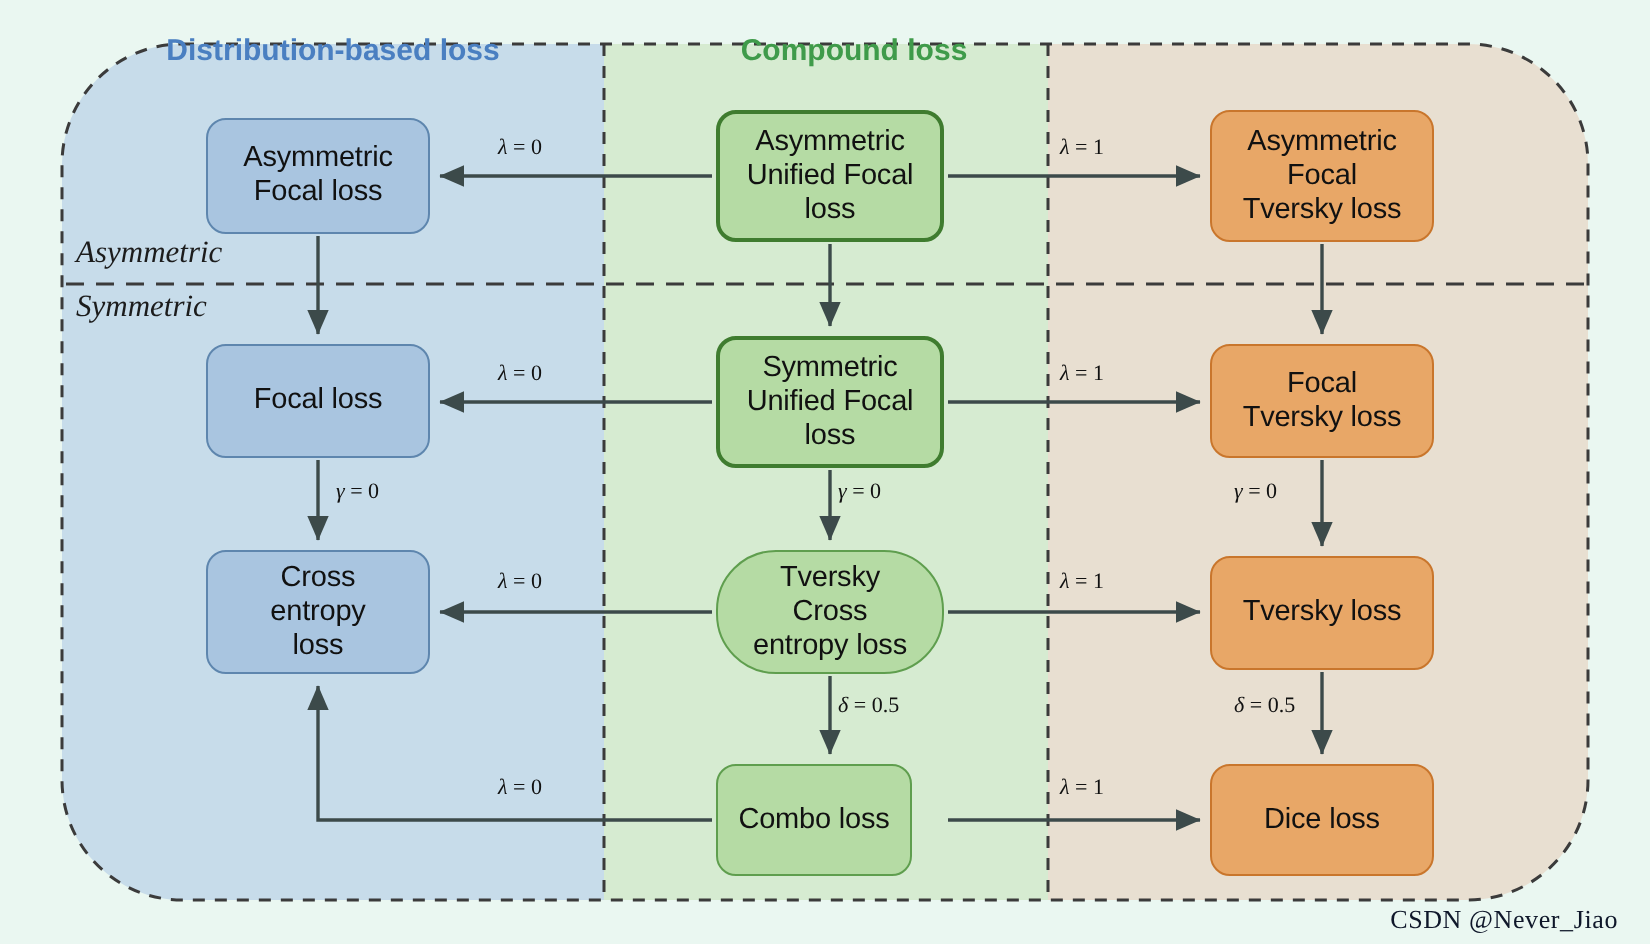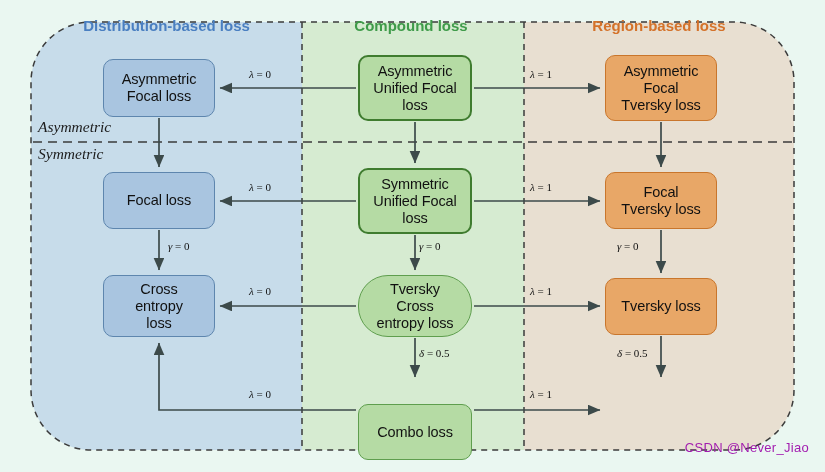--- a/index.html
+++ b/index.html
@@ -54,24 +54,24 @@
     font-family:"Liberation Serif", serif;
     font-size:11px;
     color:#111;
     white-space:nowrap;
   }
   .edge-label .v{font-style:italic;}
   .edge-label .eq{font-style:normal;}
 
   .watermark{
     position:absolute;
-    right:16px;bottom:17px;
-    color:#a21caf;
+    right:16px;bottom:4px;
+    color:#0f172a;
     font-size:13px;
-    font-family:Liberation Sans, sans-serif;
+    font-family:Liberation Serif, serif;
     letter-spacing:0.3px;
   }
 </style>
 </head>
 <body>
 
 <div id="stage">
 
   <svg id="svg-layer" viewBox="0 0 825 472" xmlns="http://www.w3.org/2000/svg">
     <defs>
@@ -118,22 +118,21 @@
       <line x1="415" y1="235" x2="415" y2="270" marker-end="url(#arrow)"></line>
       <line x1="415" y1="338" x2="415" y2="377" marker-end="url(#arrow)"></line>
 
       <line x1="661" y1="122" x2="661" y2="167" marker-end="url(#arrow)"></line>
       <line x1="661" y1="230" x2="661" y2="273" marker-end="url(#arrow)"></line>
       <line x1="661" y1="336" x2="661" y2="377" marker-end="url(#arrow)"></line>
     </g>
   </svg>
 
   <div class="band-title blue" style="left:31px;top:17px;width:271px;">Distribution-based loss</div>
-  <div class="band-title green" style="left:302px;top:17px;width:218px;">Compound loss</div>
-  <div class="band-title orange" style="left:524px;top:17px;width:270px;">Region-based loss</div>
+  <div class="band-title green" style="left:302px;top:17px;width:218px;padding-left:16px;">Compound loss</div>
 
   <div class="sym-label" style="left:38px;top:118px;">Asymmetric</div>
   <div class="sym-label" style="left:38px;top:145px;">Symmetric</div>
 
   <div class="node blue" style="left:103px;top:59px;width:112px;height:58px;">
       <span>Asymmetric<br>Focal loss</span>
     </div>
   <div class="node green thick" style="left:358px;top:55px;width:114px;height:66px;">
       <span>Asymmetric<br>Unified Focal<br>loss</span>
     </div>
@@ -154,22 +153,25 @@
   <div class="node blue" style="left:103px;top:275px;width:112px;height:62px;">
       <span>Cross<br>entropy<br>loss</span>
     </div>
   <div class="node green" style="left:358px;top:275px;width:114px;height:62px;border-radius:30px;">
       <span>Tversky<br>Cross<br>entropy loss</span>
     </div>
   <div class="node orange" style="left:605px;top:278px;width:112px;height:57px;">
       <span>Tversky loss</span>
     </div>
 
-  <div class="node green" style="left:358px;top:404px;width:114px;height:56px;">
+  <div class="node green" style="left:358px;top:382px;width:98px;height:56px;">
       <span>Combo loss</span>
+    </div>
+  <div class="node orange" style="left:605px;top:382px;width:112px;height:56px;">
+      <span>Dice loss</span>
     </div>
 
   <div class="edge-label" style="left:249px;top:68px;"><span class="v">λ</span><span class="eq"> = 0</span></div>
   <div class="edge-label" style="left:530px;top:68px;"><span class="v">λ</span><span class="eq"> = 1</span></div>
   <div class="edge-label" style="left:249px;top:181px;"><span class="v">λ</span><span class="eq"> = 0</span></div>
   <div class="edge-label" style="left:530px;top:181px;"><span class="v">λ</span><span class="eq"> = 1</span></div>
   <div class="edge-label" style="left:249px;top:285px;"><span class="v">λ</span><span class="eq"> = 0</span></div>
   <div class="edge-label" style="left:530px;top:285px;"><span class="v">λ</span><span class="eq"> = 1</span></div>
   <div class="edge-label" style="left:249px;top:388px;"><span class="v">λ</span><span class="eq"> = 0</span></div>
   <div class="edge-label" style="left:530px;top:388px;"><span class="v">λ</span><span class="eq"> = 1</span></div>

